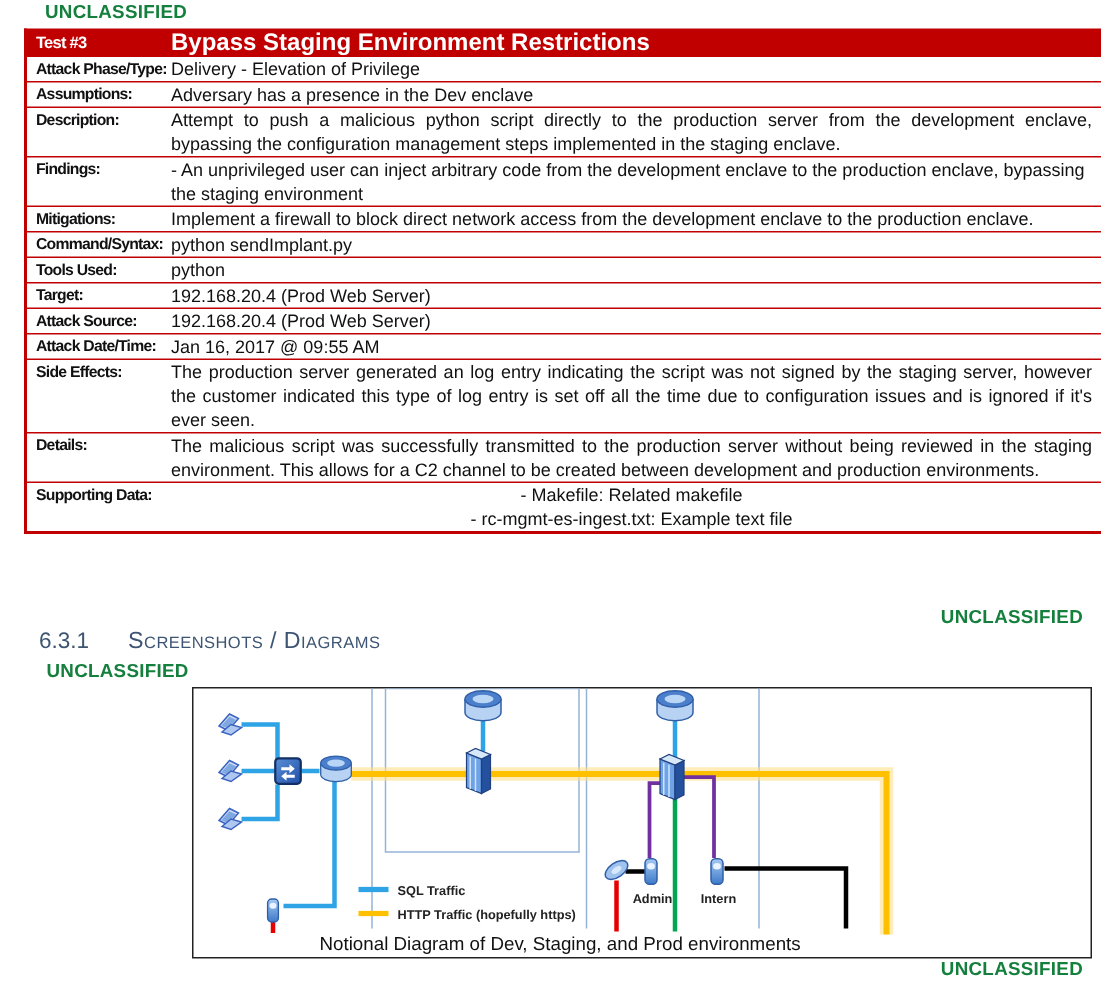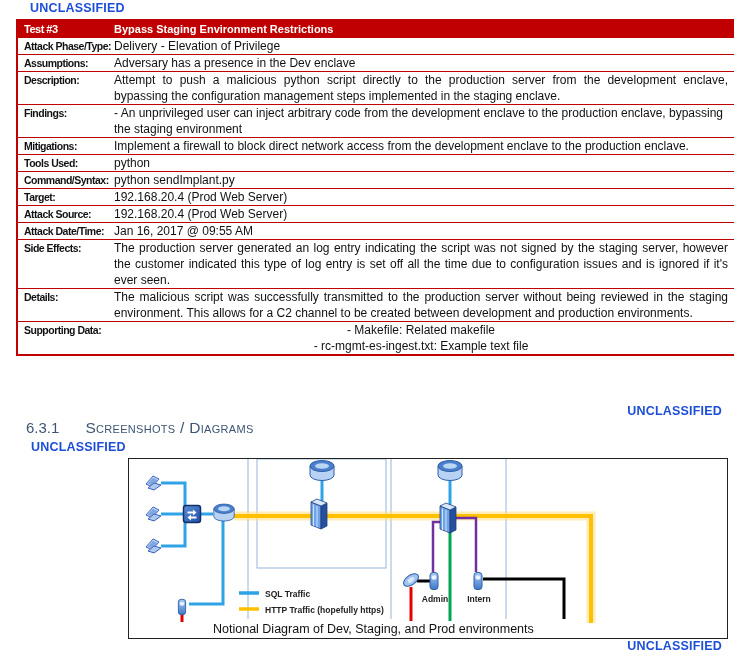--- a/index.html
+++ b/index.html
@@ -1,33 +1,33 @@
 <!DOCTYPE html>
 <html><head>
 <meta charset="utf-8">
 <style>
   html,body{margin:0;padding:0;}
   body{width:734px;height:658px;position:relative;background:#ffffff;overflow:hidden;
        font-family:"Liberation Sans",sans-serif;color:#111;}
-  .uncl{position:absolute;font-weight:700;font-size:12.5px;color:#1d4ed8;letter-spacing:.2px;}
+  .uncl{position:absolute;font-weight:700;font-size:12.5px;color:#15803d;letter-spacing:.2px;}
   .uncl.top{left:30px;top:1px;}
   .uncl.right1{right:12px;top:404px;}
   .uncl.figtop{left:31px;top:440px;}
   .uncl.bottomr{right:12px;top:639px;}
 
   table.test{position:absolute;left:16px;top:19px;width:718px;border-collapse:collapse;
              table-layout:fixed;border:2px solid #C00000;}
   table.test td{border-top:1px solid #C00000;border-bottom:1px solid #C00000;
                 vertical-align:top;line-height:16px;}
   td.lbl{font-weight:700;font-size:10.5px;letter-spacing:-0.5px;white-space:nowrap;
          padding:0 0 0 6px;}
   td.val{font-size:12px;padding:0 6px 0 4px;}
   tr.hdr td{background:#C00000;color:#ffffff;font-weight:700;}
   tr.hdr td.lbl{font-size:11px;}
-  tr.hdr td.val{font-size:11px;}
+  tr.hdr td.val{font-size:16px;}
   td.val.j{text-align:justify;}
   td.val.pre{white-space:pre-line;text-align:center;}
 
   .heading{position:absolute;left:26px;top:419px;color:#3D5572;font-size:15px;}
   .heading .hnum{margin-right:26px;}
   .heading .htitle{font-variant:small-caps;font-size:15.5px;letter-spacing:.3px;}
 
   .figure{position:absolute;left:128px;top:458px;width:598px;height:179px;
           border:1px solid #222;background:#fff;}
   .figure svg{display:block;}
@@ -63,26 +63,26 @@
   </tr>
   <tr>
     <td class="lbl">Findings:</td>
     <td class="val">- An unprivileged user can inject arbitrary code from the development enclave to the production enclave, bypassing the staging environment</td>
   </tr>
   <tr>
     <td class="lbl">Mitigations:</td>
     <td class="val j">Implement a firewall to block direct network access from the development enclave to the production enclave.</td>
   </tr>
   <tr>
+    <td class="lbl">Command/Syntax:</td>
+    <td class="val">python sendImplant.py</td>
+  </tr>
+  <tr>
     <td class="lbl">Tools Used:</td>
     <td class="val">python</td>
-  </tr>
-  <tr>
-    <td class="lbl">Command/Syntax:</td>
-    <td class="val">python sendImplant.py</td>
   </tr>
   <tr>
     <td class="lbl">Target:</td>
     <td class="val">192.168.20.4 (Prod Web Server)</td>
   </tr>
   <tr>
     <td class="lbl">Attack Source:</td>
     <td class="val">192.168.20.4 (Prod Web Server)</td>
   </tr>
   <tr>

